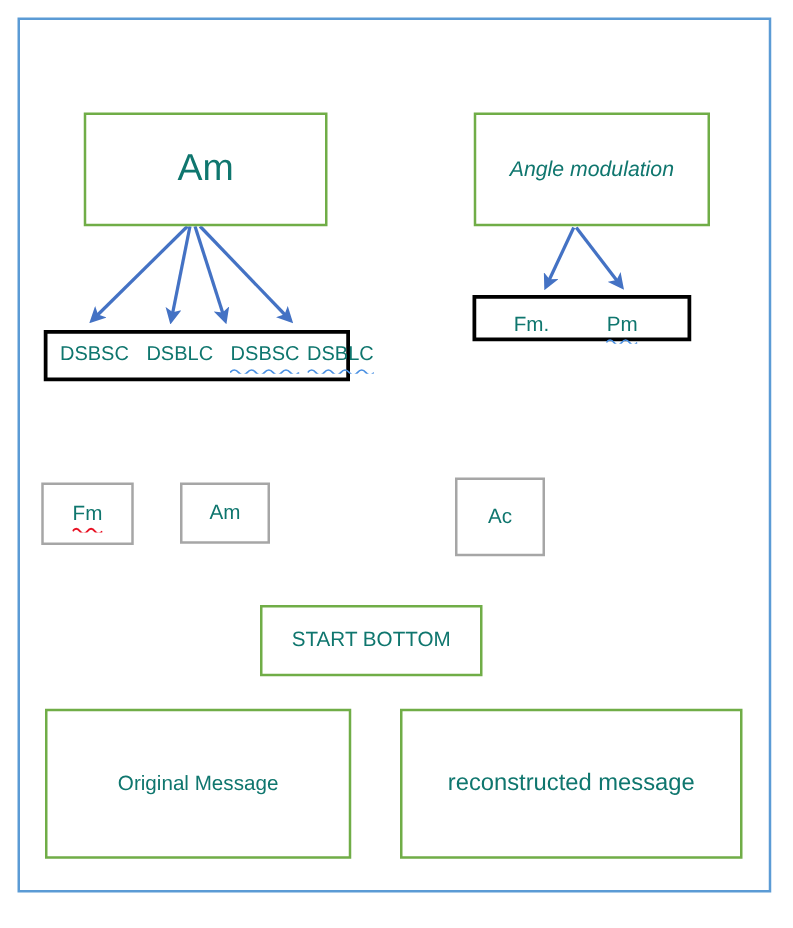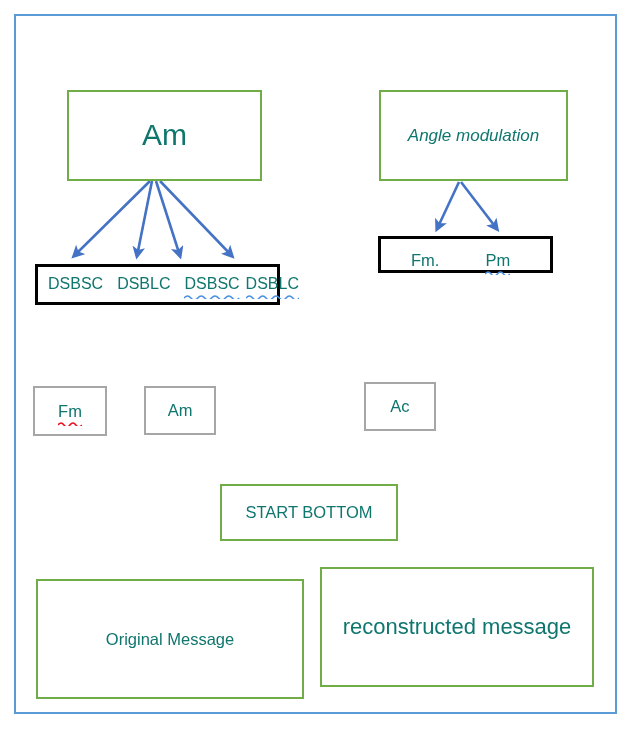--- a/index.html
+++ b/index.html
@@ -53,26 +53,26 @@
   #box-angle-mod { left: 379px; top: 90px;  width: 189px; height: 91px;  font-size: 17px; font-style: italic; }
 
   #box-am-types  { left: 35px;  top: 264px; width: 245px; height: 41px;  font-size: 16px;
                    justify-content: flex-start; padding-left: 10px; }
   #box-angle-types { left: 378px; top: 236px; width: 175px; height: 37px; font-size: 16.5px;
                    justify-content: flex-start; padding-left: 30px; }
 
   #box-fm    { left: 33px;  top: 386px; width: 74px;  height: 50px; font-size: 16.5px; }
   #box-am2   { left: 144px; top: 386px; width: 72px;  height: 49px; font-size: 16.5px; }
   #box-fc    { left: 255px; top: 384px; width: 70px;  height: 50px; font-size: 16.5px; }
-  #box-ac    { left: 364px; top: 382px; width: 72px;  height: 49px; font-size: 16.5px; }
+  #box-ac    { left: 364px; top: 382px; width: 72px;  height: 63px; font-size: 16.5px; }
   #box-index { left: 492px; top: 388px; width: 66px;  height: 46px; font-size: 16.5px; }
 
-  #box-start  { left: 220px; top: 484px; width: 178px; height: 57px; font-size: 16.5px; text-align: right; }
-  #box-orig   { left: 36px;  top: 567px; width: 268px; height: 120px; font-size: 16.5px; margin-top: 12px; }
-  #box-recon  { left: 320px; top: 567px; width: 274px; height: 120px; font-size: 22px; }
+  #box-start  { left: 208px; top: 484px; width: 178px; height: 57px; font-size: 16.5px; text-align: right; }
+  #box-orig   { left: 36px;  top: 567px; width: 245px; height: 120px; font-size: 16.5px; }
+  #box-recon  { left: 320px; top: 567px; width: 274px; height: 120px; font-size: 19px; }
 
   
   .types-row { display: flex; align-items: baseline; }
   .types-row .sp1 { width: 14px; display: inline-block; }
   .types-row .sp2 { width: 14px; display: inline-block; }
   .types-row .sp3 { width: 6px;  display: inline-block; }
 
   .angle-row { display: flex; align-items: baseline; margin-top: 12px; }
   .angle-row .spA { width: 46px; display: inline-block; }
 

